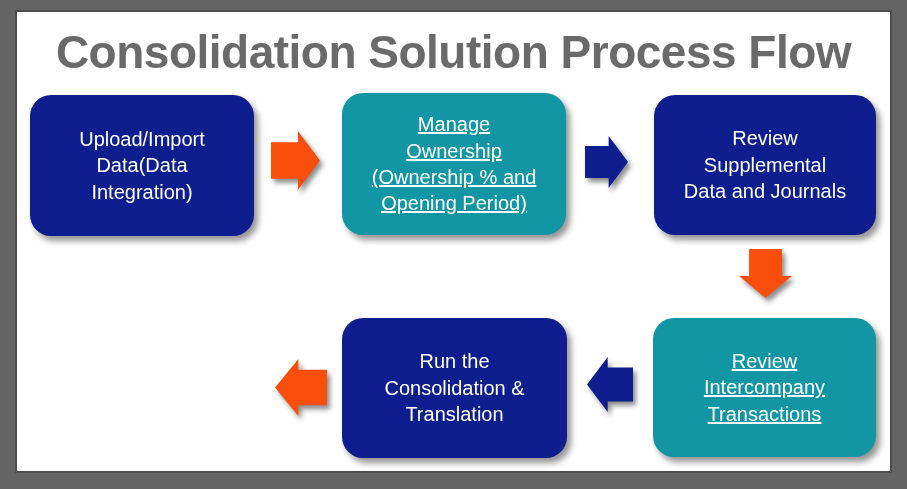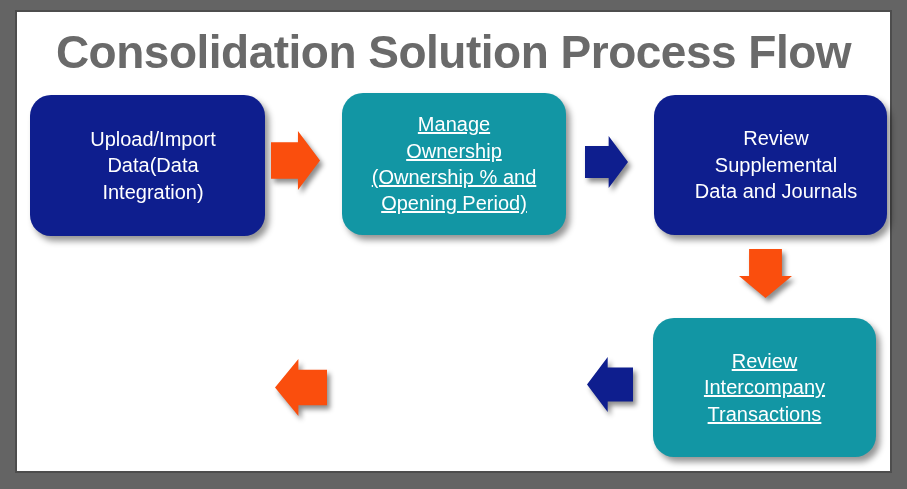--- a/index.html
+++ b/index.html
@@ -42,21 +42,21 @@
     box-shadow: 4px 5px 6px rgba(0,0,0,0.42);
     display: flex;
     align-items: center;
     justify-content: center;
     text-align: center;
     color: #ffffff;
     font-size: 20px;
     line-height: 1.32;
     white-space: pre-line;
   }
-  .bg-navy { background: var(--navy, #0e1e8e); padding-left: 11px; }
+  .bg-navy { background: var(--navy, #0e1e8e); }
   .bg-teal { background: var(--teal, #1296a4); text-decoration: underline; }
 
   .flow-arrow {
     position: absolute;
     filter: drop-shadow(3px 4px 2.5px rgba(0,0,0,0.45));
   }
   .flow-arrow svg { display: block; }
   .fill-navy   { fill: var(--navy, #0e1e8e); }
   .fill-orange { fill: var(--orange, #fa4e0d); }
 
@@ -124,19 +124,24 @@
 Intercompany
 Transactions</span>
   </div>
 
   <div class="flow-arrow a4">
     <svg width="46" height="55" viewBox="0 0 100 100" preserveAspectRatio="none">
       <polygon class="fill-navy" points="100,19 45,19 45,0 0,50 45,100 45,81 100,81"></polygon>
     </svg>
   </div>
 
+  <div class="flow-box bg-navy b5">
+    <span>Run the
+Consolidation &amp;
+Translation</span>
+  </div>
 
   <div class="flow-arrow a5">
     <svg width="52" height="57" viewBox="0 0 100 100" preserveAspectRatio="none">
       <polygon class="fill-orange" points="100,19 45,19 45,0 0,50 45,100 45,81 100,81"></polygon>
     </svg>
   </div>
 </div>
 
 </body></html>

